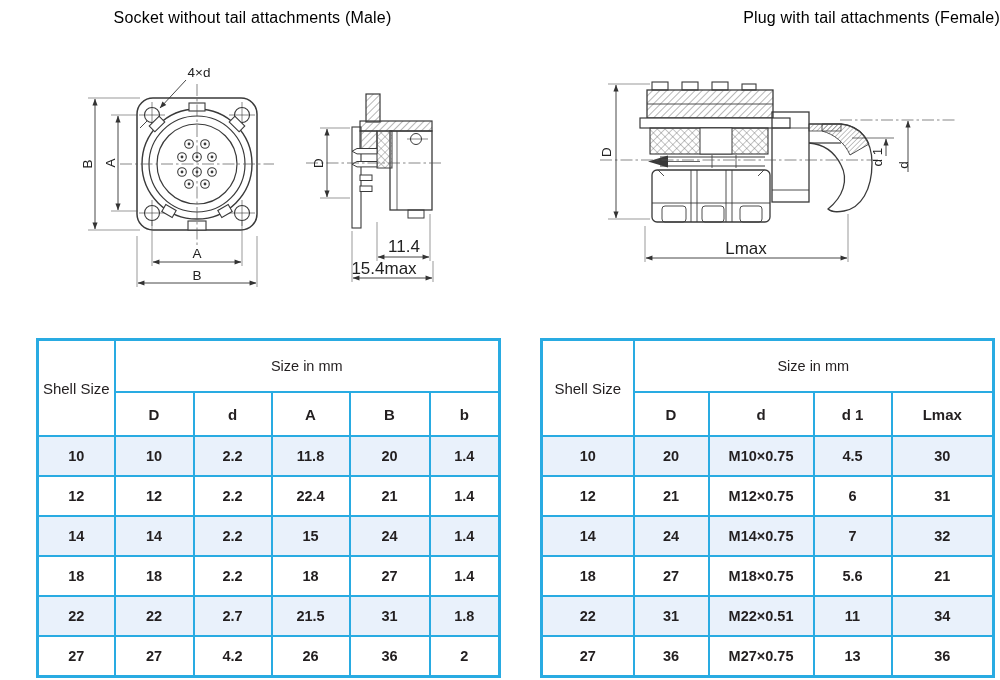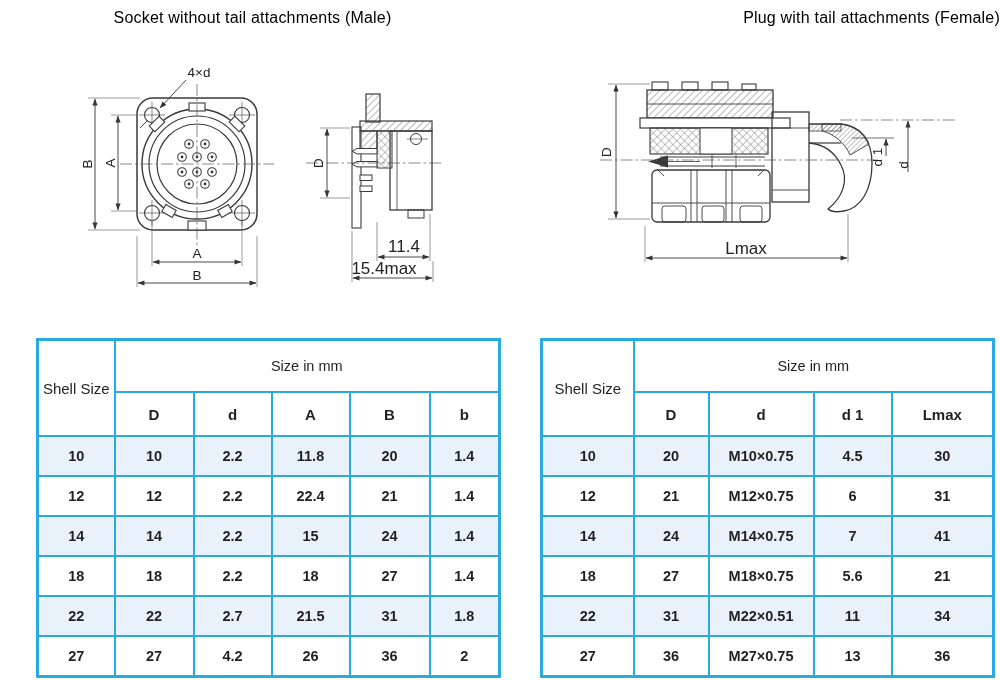--- a/index.html
+++ b/index.html
@@ -360,21 +360,21 @@
           <td>21</td>
           <td>M12×0.75</td>
           <td>6</td>
           <td>31</td>
         </tr>
         <tr class="shade">
           <td>14</td>
           <td>24</td>
           <td>M14×0.75</td>
           <td>7</td>
-          <td>41</td>
+          <td>32</td>
         </tr>
         <tr>
           <td>18</td>
           <td>27</td>
           <td>M18×0.75</td>
           <td>5.6</td>
           <td>21</td>
         </tr>
         <tr class="shade">
           <td>22</td>

